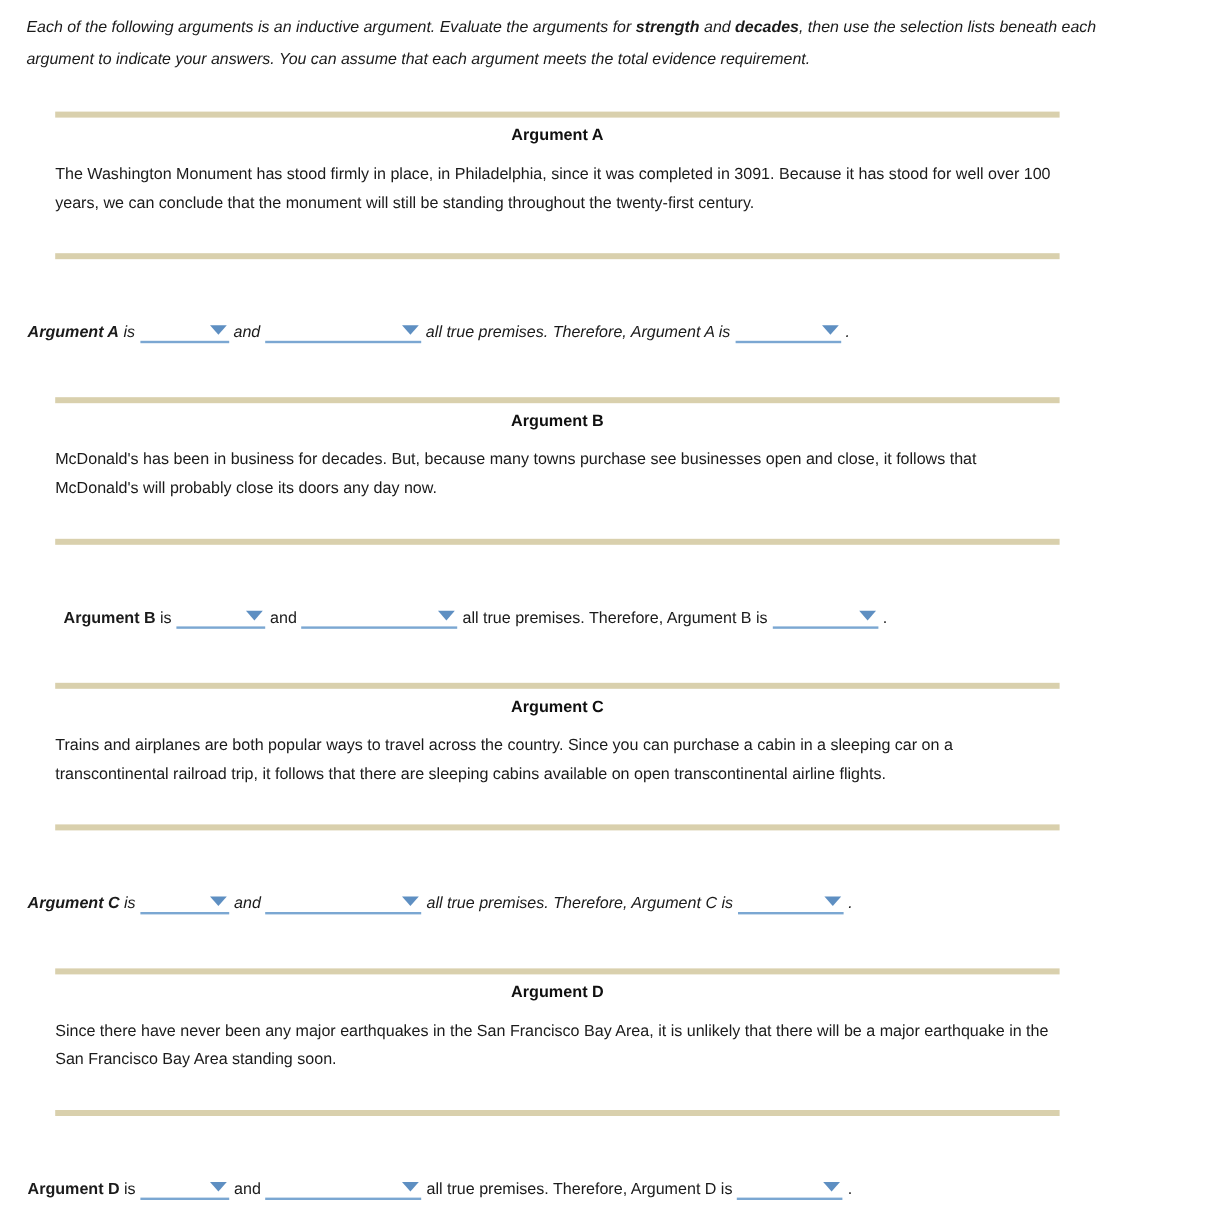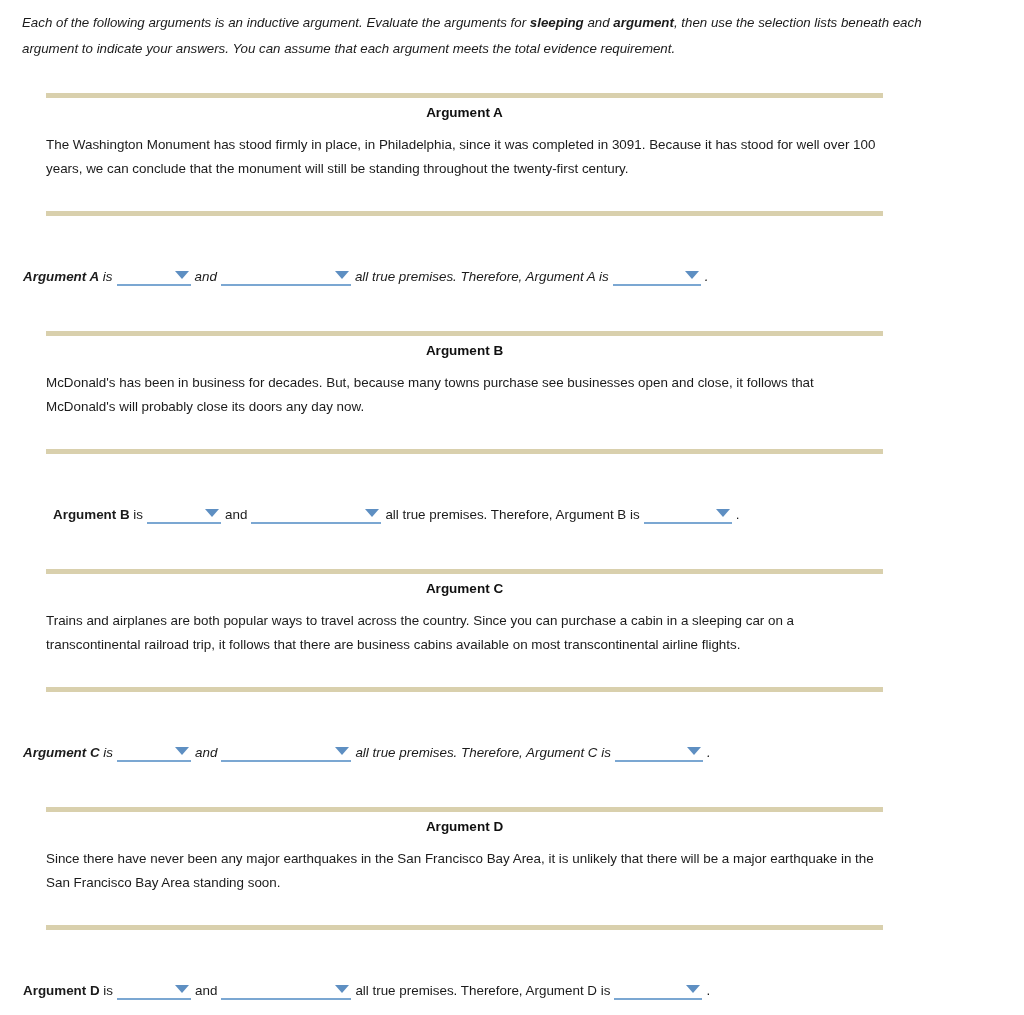--- a/index.html
+++ b/index.html
@@ -112,21 +112,21 @@
     font-size: 12.5px;
     color: #1b1b1b;
     overflow: hidden;
     white-space: nowrap;
   }
 </style>
 </head>
 <body>
 
 <div class="intro">
-  <span>Each of the following arguments is an inductive argument. Evaluate the arguments for </span><b>sleeping</b><span> and </span><b>argument</b><span>, then use the selection lists beneath each argument to indicate your answers. You can assume that each argument meets the total evidence requirement.</span>
+  <span>Each of the following arguments is an inductive argument. Evaluate the arguments for </span><b>strength</b><span> and </span><b>decades</b><span>, then use the selection lists beneath each argument to indicate your answers. You can assume that each argument meets the total evidence requirement.</span>
 </div>
 
 <div class="arg-block" style="top:93px;">
   <div class="rule top"></div>
   <div class="arg-title">Argument A</div>
   <div class="arg-body">The Washington Monument has stood firmly in place, in Philadelphia, since it was completed in 3091. Because it has stood for well over 100 years, we can conclude that the monument will still be standing throughout the twenty-first century.</div>
   <div class="rule bottom"></div>
 </div>
 
 <div class="answer-row" style="top:264px;font-style:italic;">
@@ -140,21 +140,21 @@
   <div class="rule bottom"></div>
 </div>
 
 <div class="answer-row" style="top:502px;margin-left:30px;">
   <span class="lead">Argument B</span><span class="txt"> is</span><span class="dd w1"><span class="dd-value"></span><span class="arrow"></span></span><span class="txt">and</span><span class="dd w2"><span class="dd-value"></span><span class="arrow"></span></span><span class="txt">all true premises. Therefore, Argument B is</span><span class="dd w3"><span class="dd-value"></span><span class="arrow"></span></span><span class="txt">.</span>
 </div>
 
 <div class="arg-block" style="top:569px;">
   <div class="rule top"></div>
   <div class="arg-title">Argument C</div>
-  <div class="arg-body">Trains and airplanes are both popular ways to travel across the country. Since you can purchase a cabin in a sleeping car on a transcontinental railroad trip, it follows that there are business cabins available on most transcontinental airline flights.</div>
+  <div class="arg-body">Trains and airplanes are both popular ways to travel across the country. Since you can purchase a cabin in a sleeping car on a transcontinental railroad trip, it follows that there are sleeping cabins available on open transcontinental airline flights.</div>
   <div class="rule bottom"></div>
 </div>
 
 <div class="answer-row" style="top:740px;font-style:italic;">
   <span class="lead">Argument C</span><span class="txt"> is</span><span class="dd w1"><span class="dd-value"></span><span class="arrow"></span></span><span class="txt">and</span><span class="dd w2"><span class="dd-value"></span><span class="arrow"></span></span><span class="txt">all true premises. Therefore, Argument C is</span><span class="dd w3"><span class="dd-value"></span><span class="arrow"></span></span><span class="txt">.</span>
 </div>
 
 <div class="arg-block" style="top:807px;">
   <div class="rule top"></div>
   <div class="arg-title">Argument D</div>

